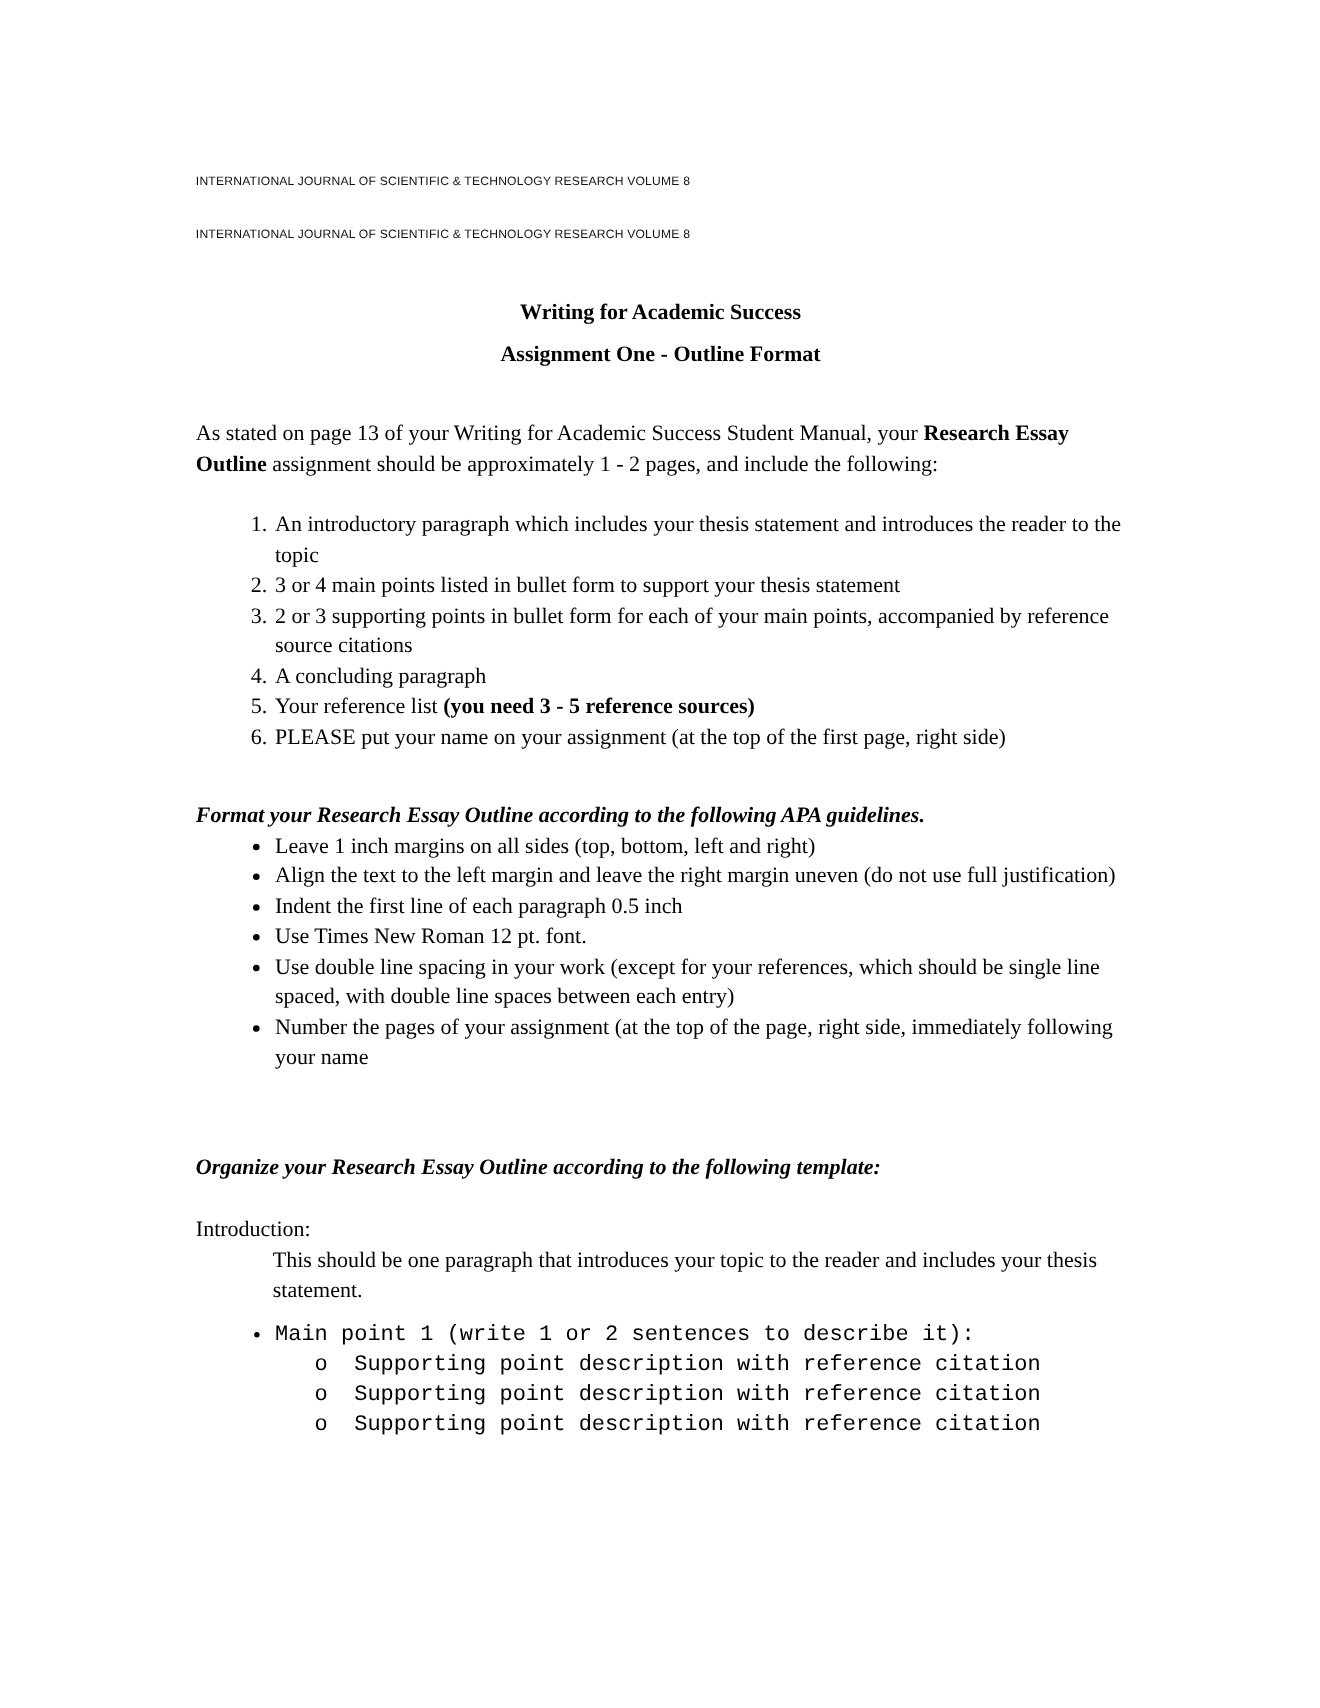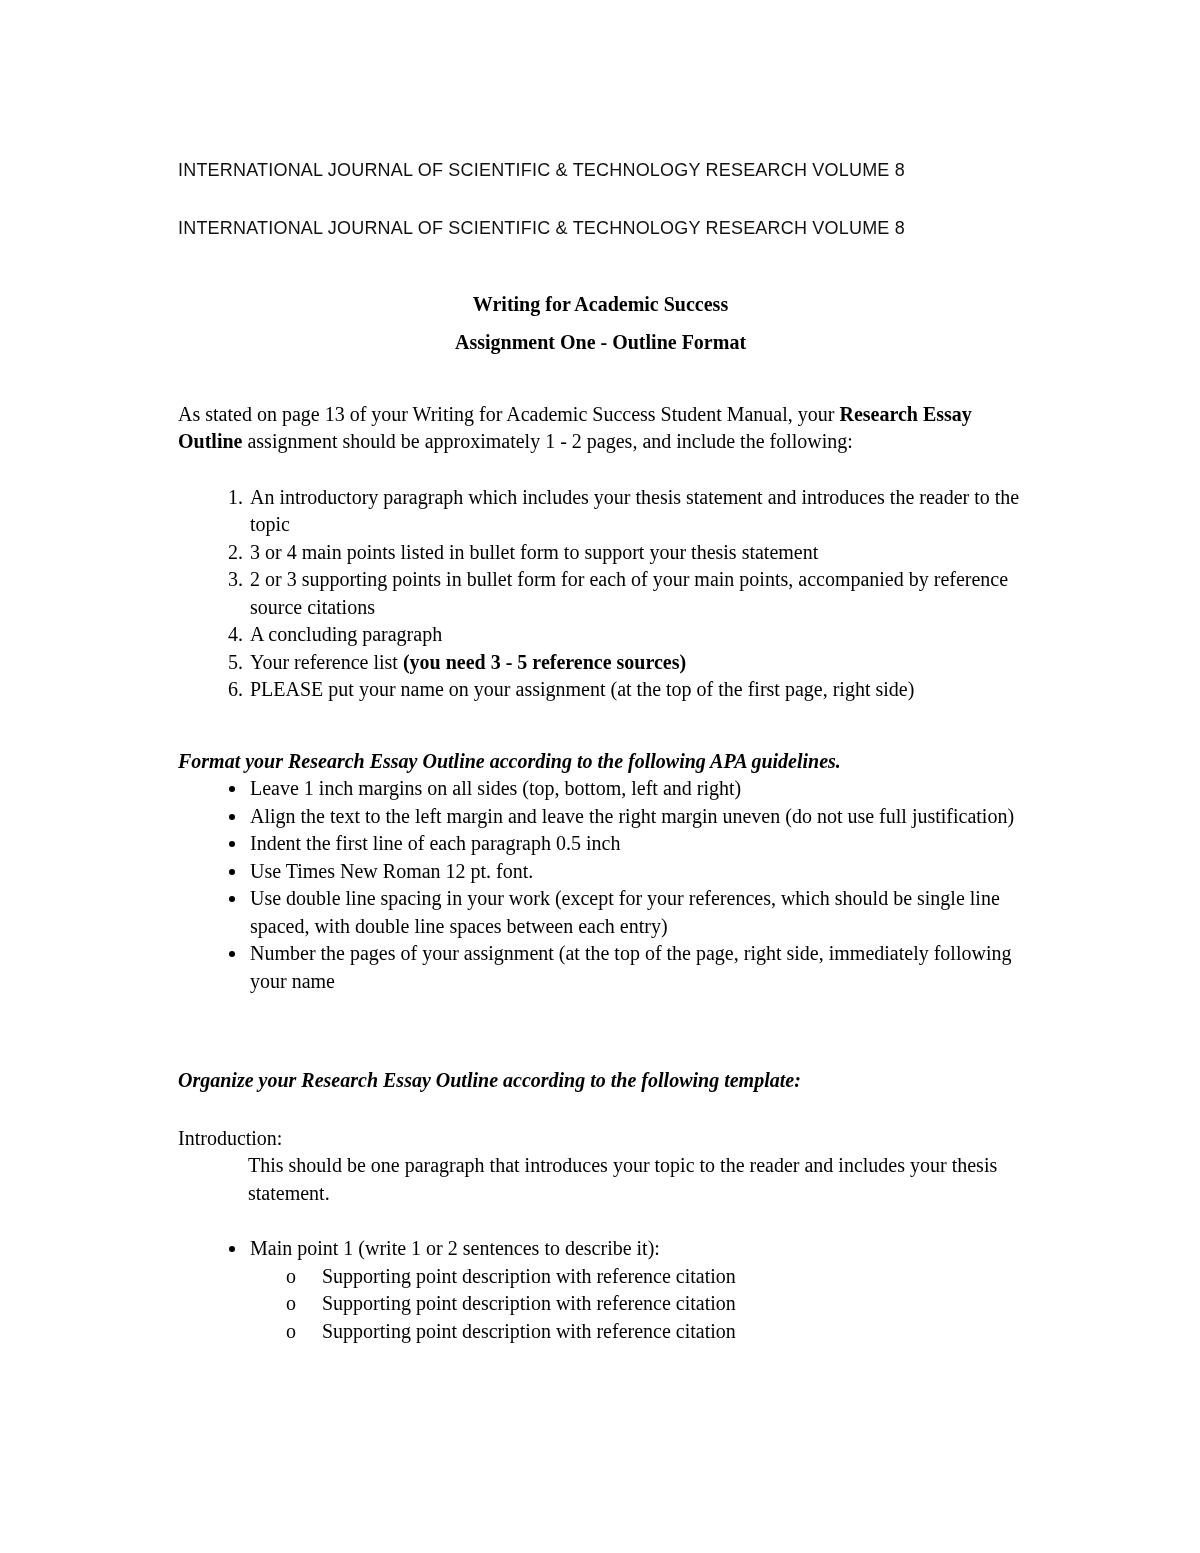--- a/index.html
+++ b/index.html
@@ -14,21 +14,21 @@
     box-sizing: border-box;
     background: #ffffff;
     padding: 158px 177px 60px 178px;
     font-family: "Liberation Serif", serif;
     font-size: 20px;
     line-height: 1.375;
     color: #000000;
   }
   .journal-header {
     font-family: "Liberation Sans", sans-serif;
-    font-size: 18px;
+    font-size: 11px;
     letter-spacing: 0.2px;
     color: #111111;
     margin: 0 0 33px 0;
     font-weight: 500;
   }
   .doc-title {
     text-align: center;
     font-weight: bold;
     font-size: 20px;
     line-height: 38px;
@@ -63,21 +63,22 @@
   .section-heading.big-gap {
     margin-top: 72px;
   }
   .intro-label {
     margin: 26px 0 0 0;
   }
   .indented-par {
     margin: 0 0 0 70px;
   }
   .main-point-list {
-    margin-top: 28px;
+    margin-top: 12px;
+    font-family: Liberation Mono, monospace;
   }
   .sub-list {
     list-style: none;
     margin: 0;
     padding-left: 70px;
   }
   .sub-list li {
     position: relative;
     margin: 0;
   }

